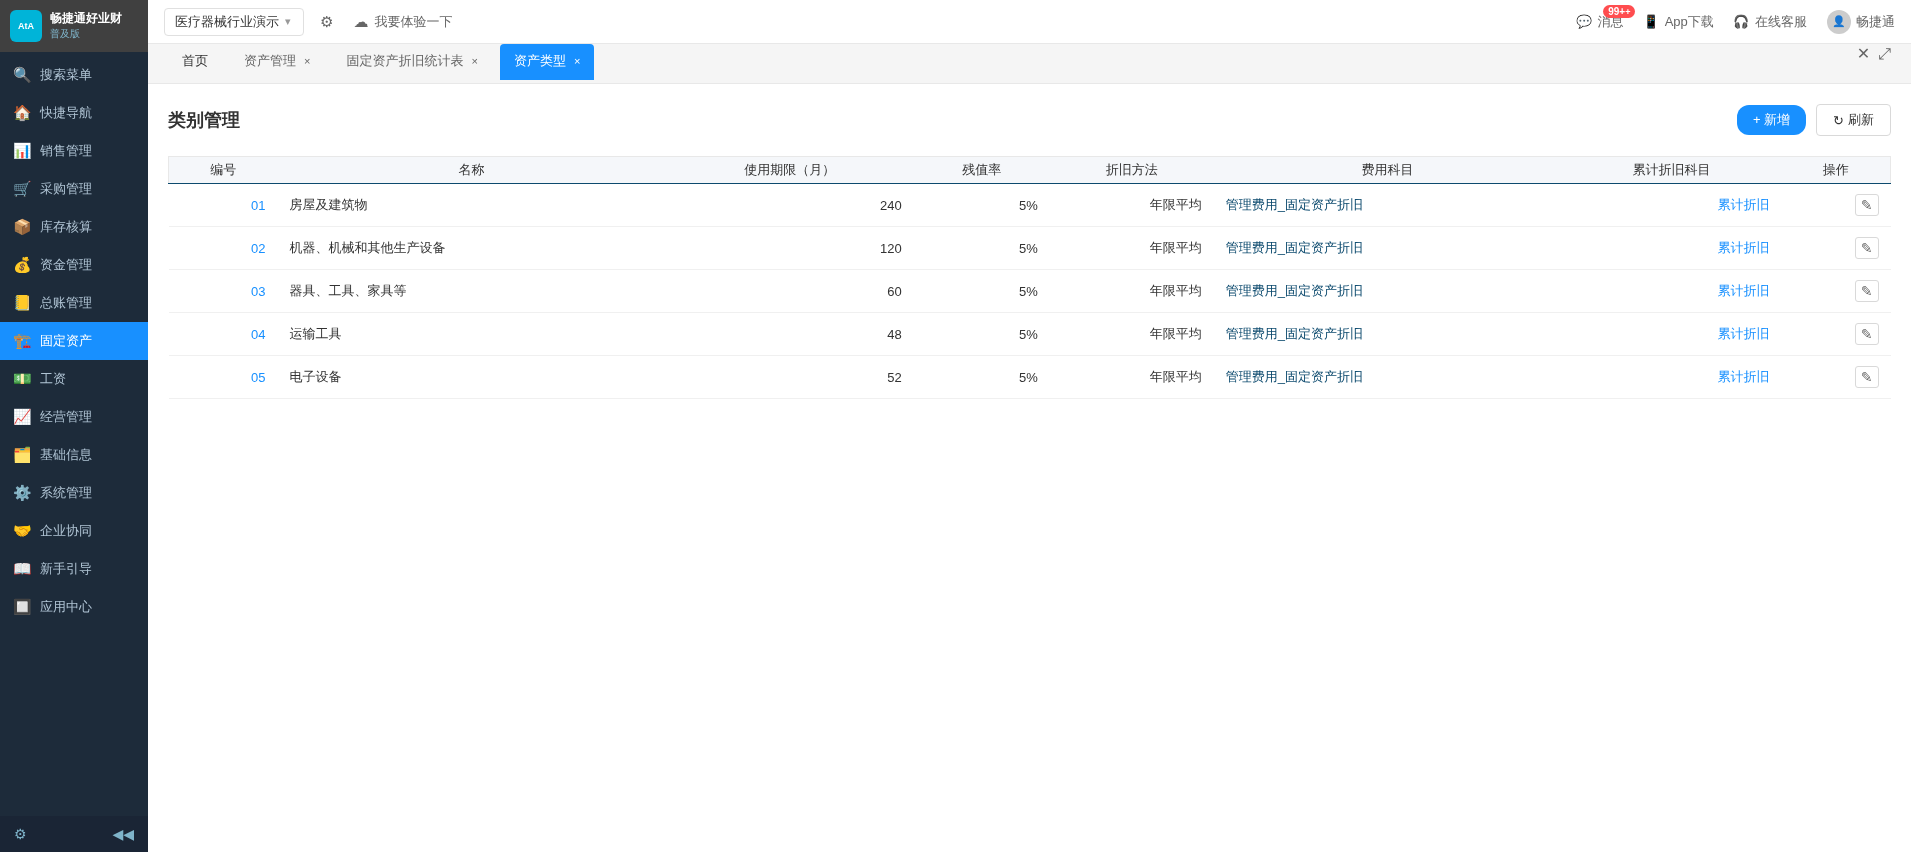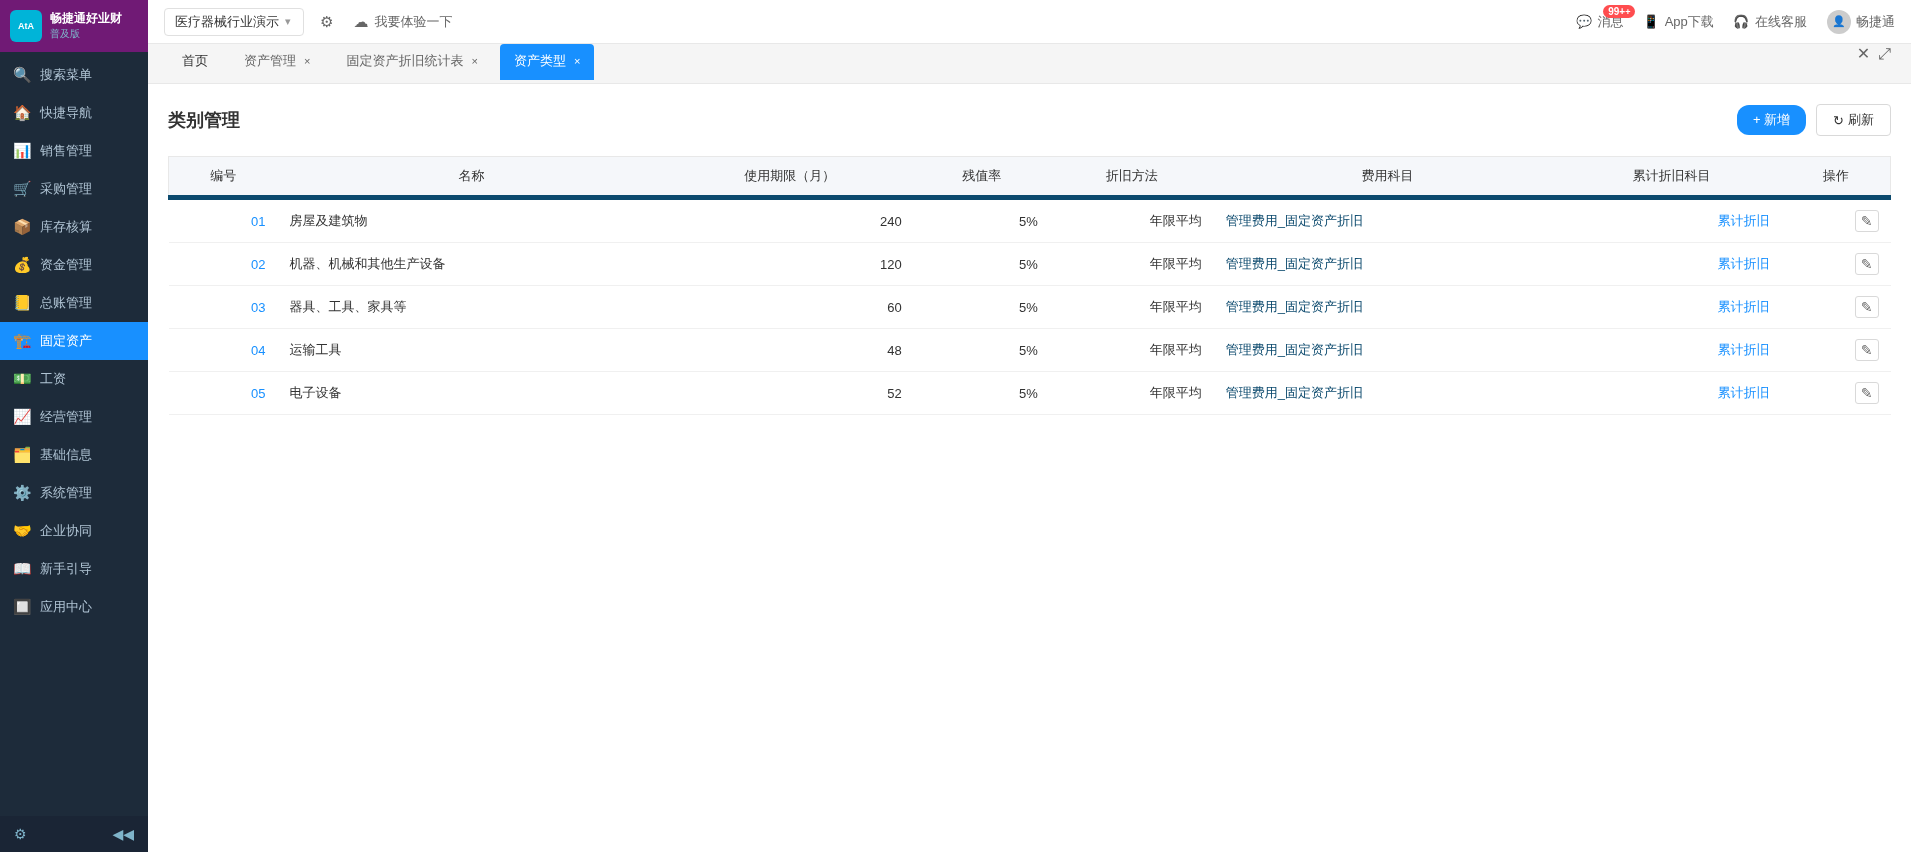--- a/index.html
+++ b/index.html
@@ -8,21 +8,21 @@
     
     .sidebar {
       width: 148px;
       background: #1d2b3a;
       display: flex;
       flex-direction: column;
       height: 100%;
       flex-shrink: 0;
     }
     .sidebar-header {
-      background: #701a75;
+      background: #404040;
       padding: 8px 10px;
       display: flex;
       align-items: center;
       gap: 8px;
       height: 52px;
     }
     .sidebar-logo-icon {
       width: 32px; height: 32px;
       background: #00b4d8;
       border-radius: 6px;
@@ -190,25 +190,25 @@
     .table-wrap { width: 100%; overflow: hidden; }
     table {
       width: 100%;
       border-collapse: collapse;
       font-size: 13px;
     }
     thead tr {
       background: #f5f7fa;
     }
     thead th {
-      padding: 10px 12px;
+      padding: 4px 12px;
       text-align: center;
       color: #333;
       font-weight: 500;
-      border-bottom: 5px solid #0c4a6e;
+      border-bottom: 1px solid #0c4a6e;
       border-top: 1px solid #e8e8e8;
       white-space: nowrap;
     }
     thead th:first-child { border-left: 1px solid #e8e8e8; }
     thead th:last-child { border-right: 1px solid #e8e8e8; }
     tbody tr {
       border-bottom: 1px solid #f0f0f0;
     }
     tbody td {
       padding: 10px 12px;

